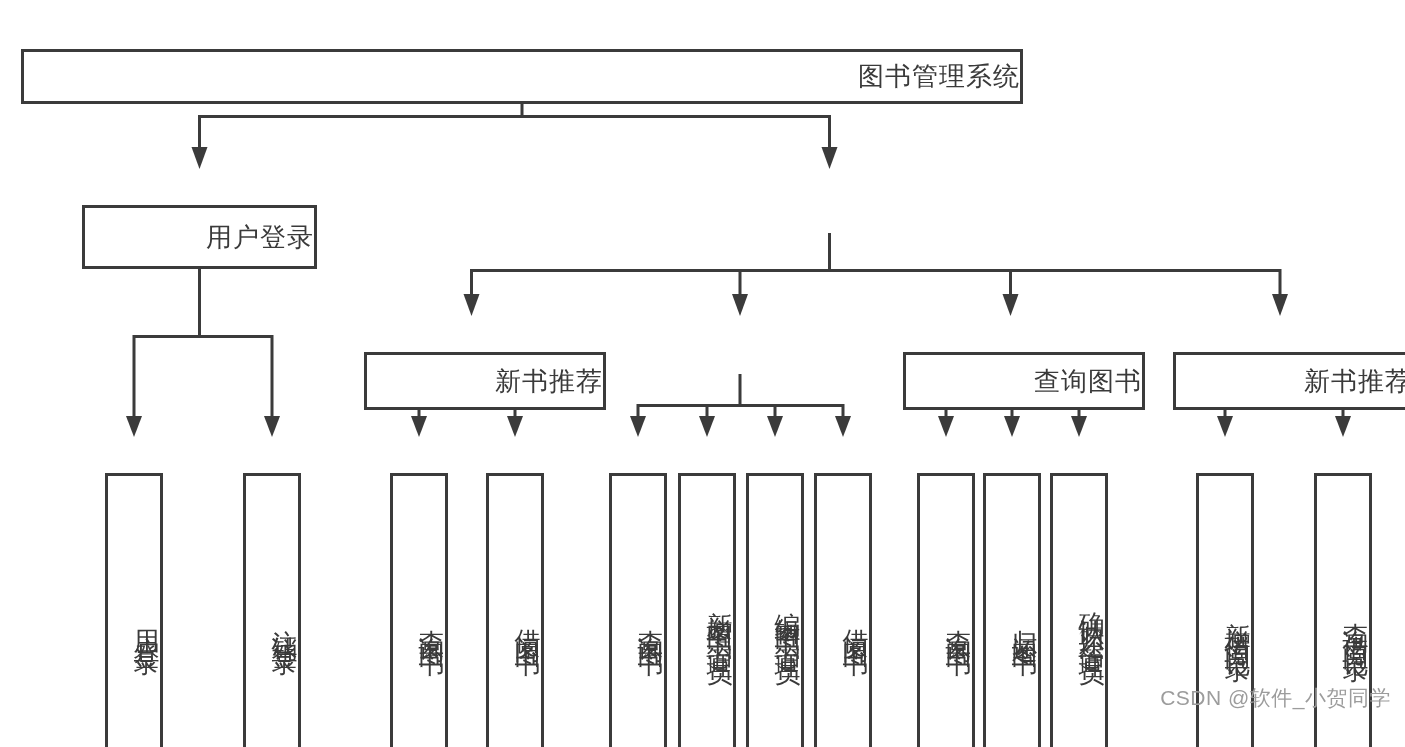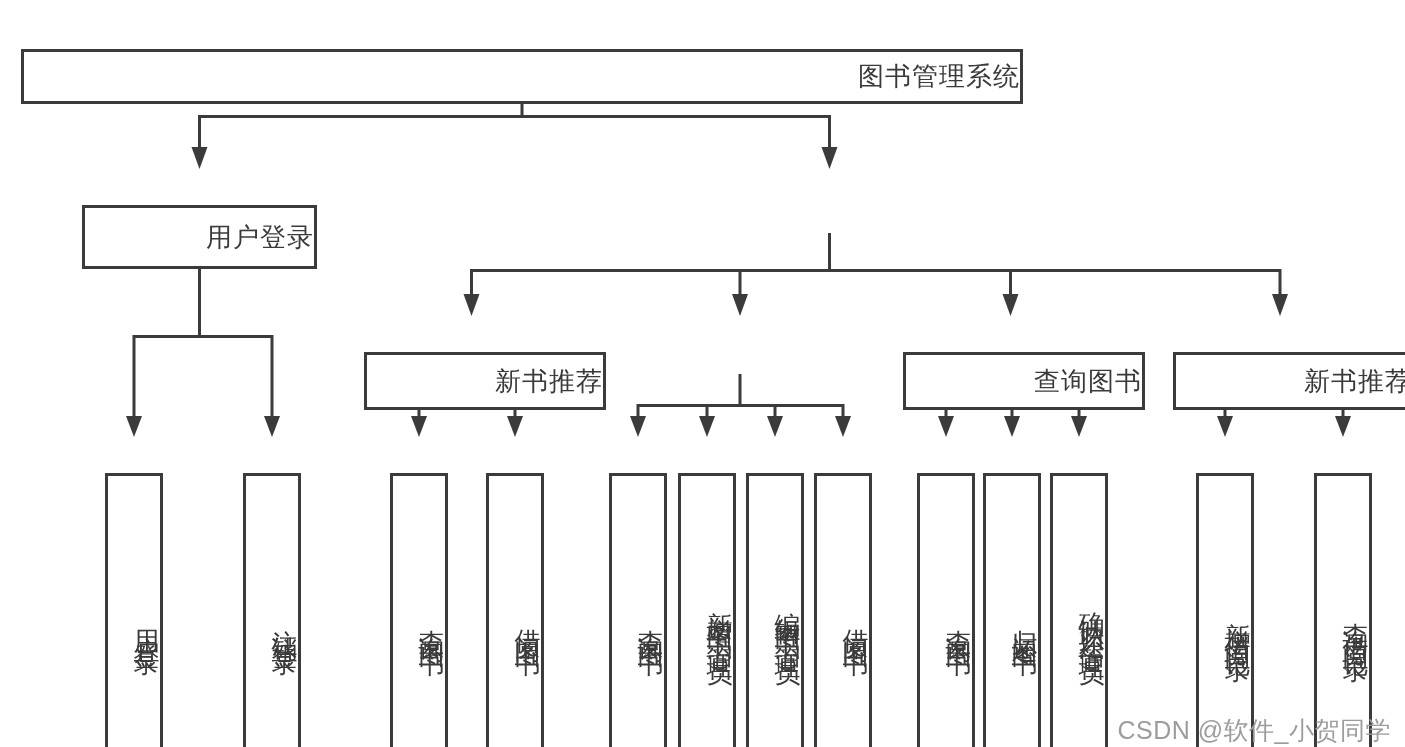--- a/index.html
+++ b/index.html
@@ -38,22 +38,22 @@
   .vtext{
     writing-mode:vertical-rl;
     text-orientation:mixed;
     font-size:26px;color:var(--text);
     letter-spacing:7px;
     line-height:1;
     white-space:nowrap;
   }
   .watermark{
     position:absolute;
-    top:714px;right:14px;
-    font-size:25px;color:var(--wm);
+    top:684px;right:14px;
+    font-size:21px;color:var(--wm);
     letter-spacing:0.5px;
     z-index:5;white-space:nowrap;
   }
 </style>
 </head>
 <body>
 
 <div class="stage">
 
   <svg class="connectors" width="1405" height="747" viewBox="0 0 1405 747">

